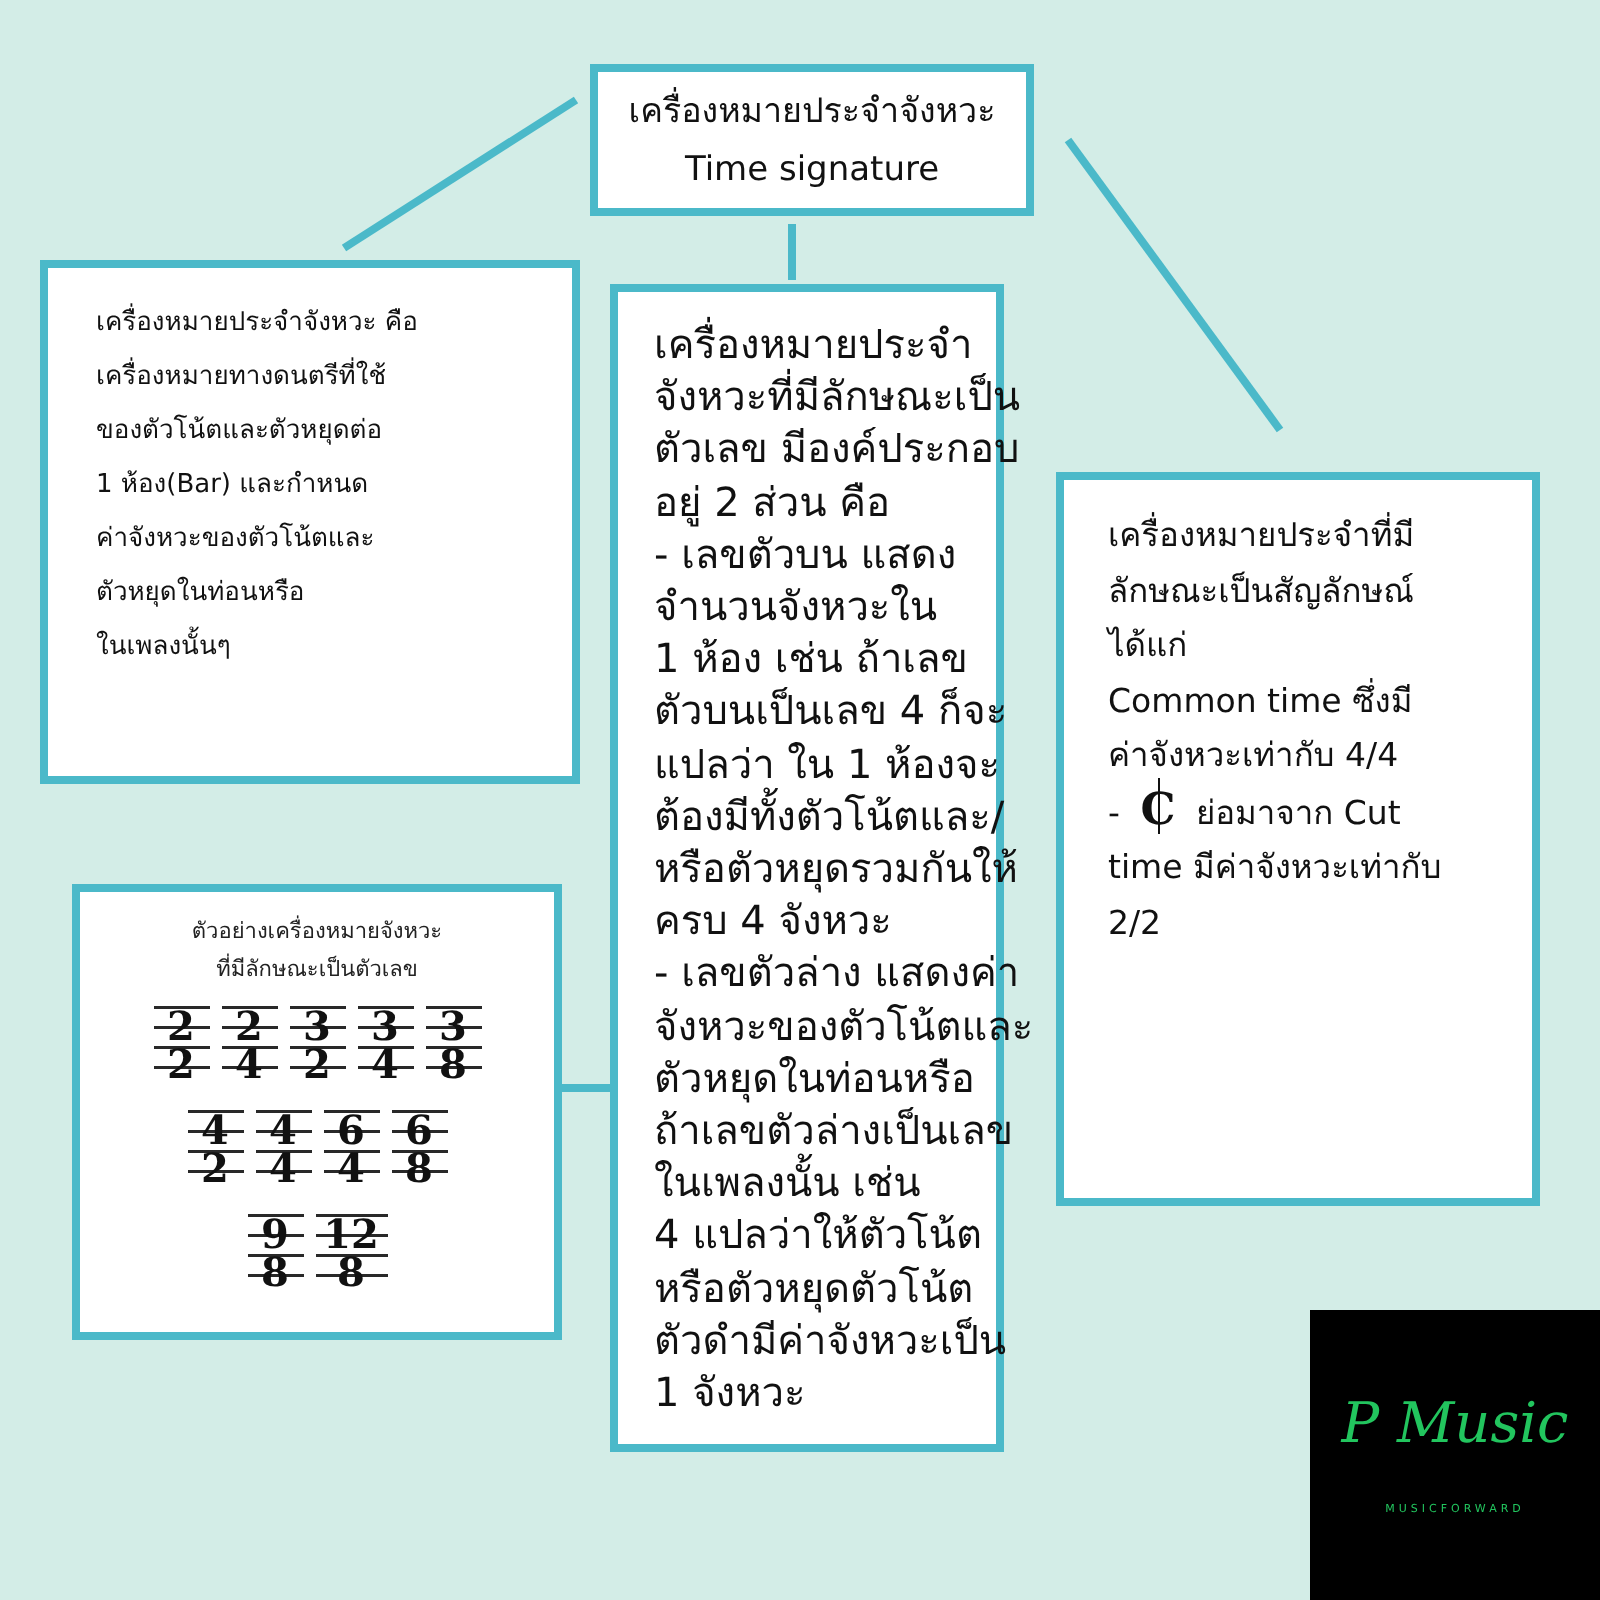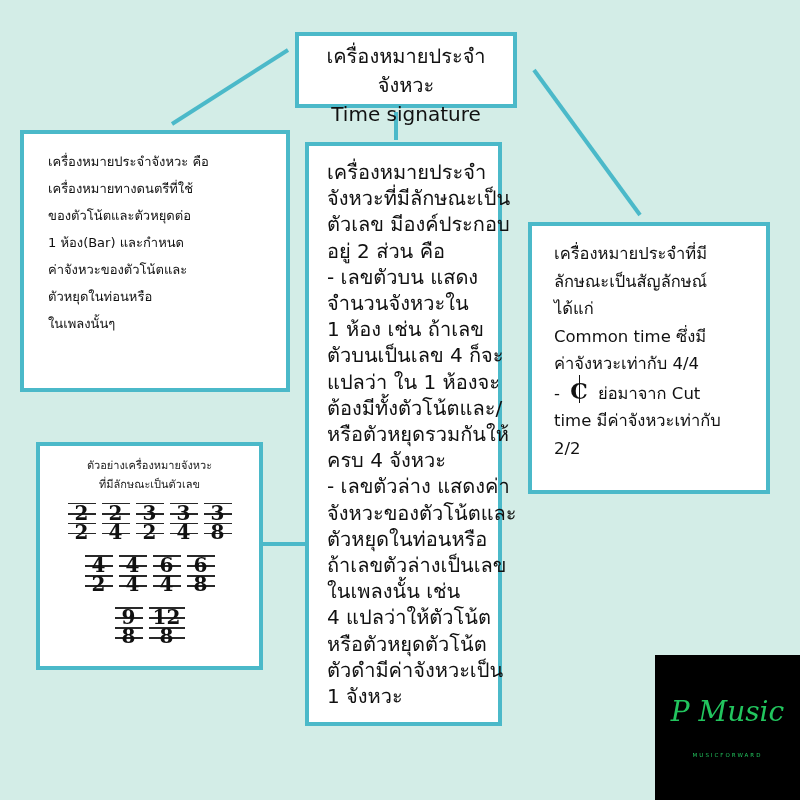--- a/index.html
+++ b/index.html
@@ -1,25 +1,25 @@
 <!DOCTYPE html>
 <html><head>
 <meta charset="utf-8">
 <style>
   html, body { margin:0; padding:0; }
   body { width:800px; height:800px; position:relative; overflow:hidden;
          background:#d3ede7; font-family:"DejaVu Sans","Liberation Sans",sans-serif; color:#111; }
   .box { position:absolute; background:#fff; border:4px solid #4bb9c9; box-sizing:border-box; }
   .lines { position:absolute; left:0; top:0; width:800px; height:800px; }
-  .title-box { left:295px; top:32px; width:222px; height:76px; text-align:center; font-size:20px; line-height:29px; padding-top:6px; }
+  .title-box { left:295px; top:32px; width:222px; height:76px; text-align:center; font-size:17px; line-height:29px; padding-top:6px; }
   .title-box span { display:block; }
   .left-box { left:20px; top:130px; width:270px; height:262px; padding:14px 0 0 24px; font-size:13px; line-height:27px; }
   .mid-box { left:305px; top:142px; width:197px; height:584px; padding:13px 0 0 18px; font-size:20px; line-height:26.2px; }
-  .right-box { left:528px; top:222px; width:242px; height:272px; padding:14px 0 0 22px; font-size:16.5px; line-height:27.5px; }
-  .ex-box { left:36px; top:442px; width:227px; height:228px; padding:10px 0 0 0; }
+  .right-box { left:528px; top:236px; width:242px; height:367px; padding:14px 0 0 22px; font-size:16.5px; line-height:27.5px; }
+  .ex-box { left:36px; top:442px; width:245px; height:228px; padding:10px 0 0 0; }
   .line { display:block; white-space:nowrap; }
   .ex-title { text-align:center; font-size:11px; line-height:19px; color:#222; }
   .ts-row { display:flex; justify-content:center; gap:6px; margin-top:6px; }
   .ts { position:relative; width:28px; height:46px; display:flex; flex-direction:column; align-items:center; justify-content:center;
         font-family:"DejaVu Serif","Liberation Serif",serif; font-weight:bold; font-size:20px; line-height:19px; }
   .ts.wide { width:36px; }
   .ts .staff { position:absolute; left:0; right:0; top:3px; bottom:3px;
      background: repeating-linear-gradient(to bottom, #111 0, #111 1.5px, transparent 1.5px, transparent 10px); opacity:.9; }
   .ts span { position:relative; z-index:1; background:transparent; }
   .sym { font-family:"DejaVu Serif","Liberation Serif",serif; font-weight:bold; font-size:22px; position:relative; display:inline-block; width:22px; text-align:center; margin:0 8px; }

